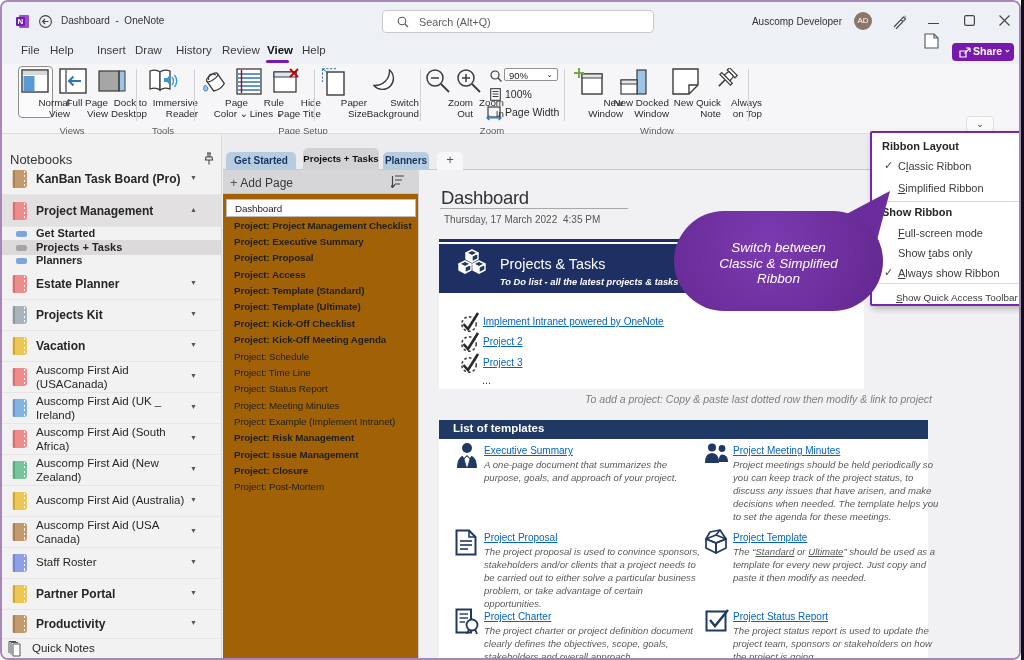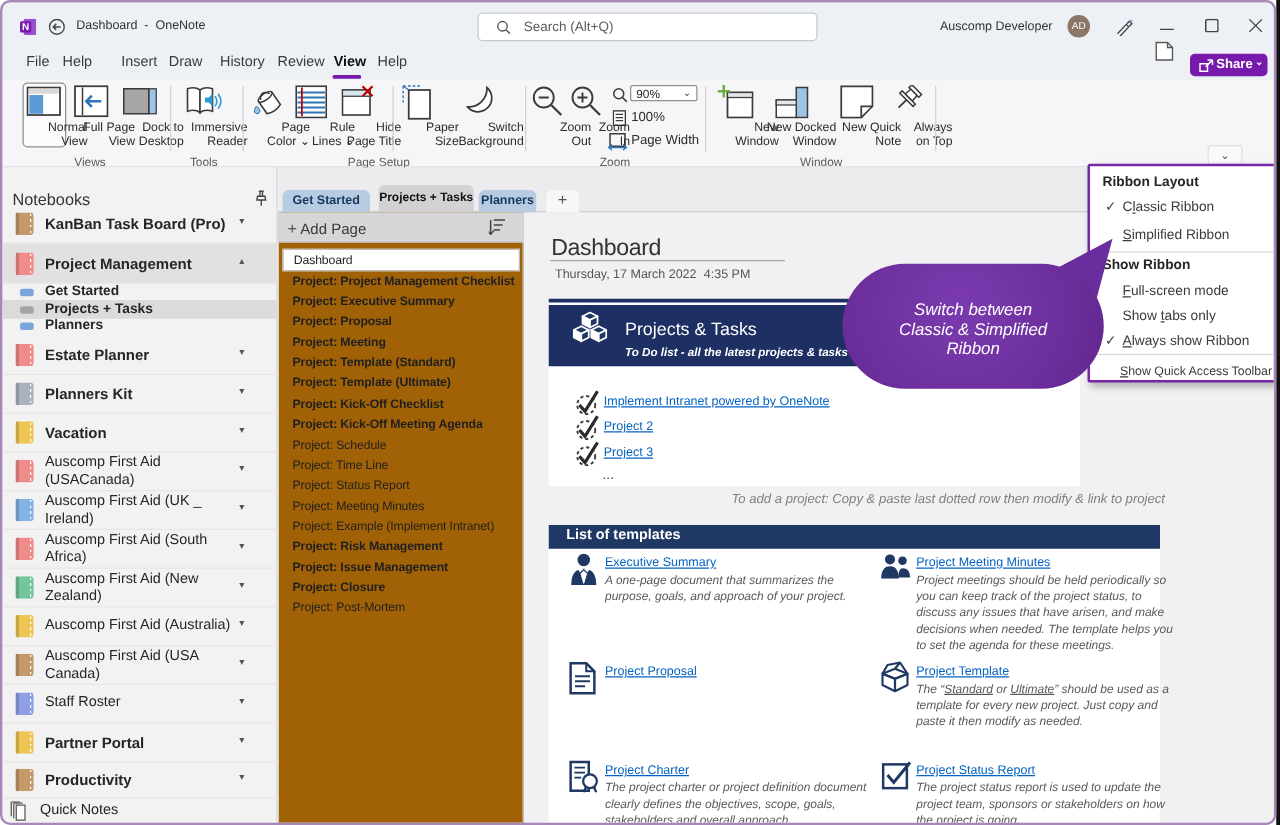--- a/index.html
+++ b/index.html
@@ -269,21 +269,21 @@
         <div class="subic" style="background:#7ba6dd"></div>
         <div class="subtxt">Planners</div>
       </div>
     <div class="nbrow" style="top:135px;height:31px">
         <div class="nbic" style="top:6px;background-color:#f08b8b"></div>
         <div class="nbtxt" style="top:8px;font-weight:bold;font-size:12px">Estate Planner</div>
         <div class="nbchev" style="top:10px">▼</div>
       </div>
     <div class="nbrow" style="top:166px;height:31px">
         <div class="nbic" style="top:6px;background-color:#a9b3bd"></div>
-        <div class="nbtxt" style="top:8px;font-weight:bold;font-size:12px">Planners Kit</div>
+        <div class="nbtxt" style="top:8px;font-weight:bold;font-size:12px">Projects Kit</div>
         <div class="nbchev" style="top:10px">▼</div>
       </div>
     <div class="nbrow" style="top:197px;height:31px">
         <div class="nbic" style="top:6px;background-color:#eec653"></div>
         <div class="nbtxt" style="top:8px;font-weight:bold;font-size:12px">Vacation</div>
         <div class="nbchev" style="top:10px">▼</div>
       </div>
     <div class="nbrow" style="top:228px;height:31px">
         <div class="nbic" style="top:6px;background-color:#f08b8b"></div>
         <div class="nbtxt" style="top:2px;line-height:13.5px">Auscomp First Aid<br>(USACanada)</div>
@@ -354,21 +354,21 @@
           </g>
           <path d="M-1 9.5 L1.5 12.5 L4 9.5" fill="none" stroke="#444" stroke-width="1.2"></path>
         </svg>
     </div>
     <div class="abs" style="left:3px;top:29px;width:190px;height:18px;background:#fff;border:1px solid #bdbbbd;">
         <span class="prow" style="left:8px;top:3px;">Dashboard</span>
       </div>
     <div class="prow" style="top:50px;font-weight:bold">Project: Project Management Checklist</div>
     <div class="prow" style="top:66px;font-weight:bold">Project: Executive Summary</div>
     <div class="prow" style="top:82px;font-weight:bold">Project: Proposal</div>
-    <div class="prow" style="top:99px;font-weight:bold">Project: Meeting</div>
+    <div class="prow" style="top:99px;font-weight:bold">Project: Access</div>
     <div class="prow" style="top:115px;font-weight:bold">Project: Template (Standard)</div>
     <div class="prow" style="top:131px;font-weight:bold">Project: Template (Ultimate)</div>
     <div class="prow" style="top:148px;font-weight:bold">Project: Kick-Off Checklist</div>
     <div class="prow" style="top:164px;font-weight:bold">Project: Kick-Off Meeting Agenda</div>
     <div class="prow" style="top:181px;">Project: Schedule</div>
     <div class="prow" style="top:197px;">Project: Time Line</div>
     <div class="prow" style="top:213px;">Project: Status Report</div>
     <div class="prow" style="top:230px;">Project: Meeting Minutes</div>
     <div class="prow" style="top:246px;">Project: Example (Implement Intranet)</div>
     <div class="prow" style="top:262px;font-weight:bold">Project: Risk Management</div>
@@ -438,20 +438,21 @@
     <svg class="abs" style="left:35px;top:359px" width="22" height="27" viewBox="0 0 22 27">
         <path d="M1.5 1.5 H14 L20.5 8 V25.5 H1.5 Z" fill="#fff" stroke="#1f3864" stroke-width="2"></path>
         <path d="M14 1.5 V8 H20.5" fill="none" stroke="#1f3864" stroke-width="1.6"></path>
         <g stroke="#1f3864" stroke-width="1.6">
           <line x1="5" y1="12" x2="17" y2="12"></line>
           <line x1="5" y1="16" x2="17" y2="16"></line>
           <line x1="5" y1="20" x2="13" y2="20"></line>
         </g>
       </svg>
     <a class="abs" style="left:64px;top:362px;font-size:10px;">Project Proposal</a>
+    <div class="desc" style="left:64px;top:375px;">The project proposal is used to convince sponsors,<br>stakeholders and/or clients that a project needs to<br>be carried out to either solve a particular business<br>problem, or take advantage of certain<br>opportunities.</div>
     <svg class="abs" style="left:284px;top:359px" width="24" height="25" viewBox="0 0 24 25">
         <g fill="none" stroke="#1f3864" stroke-width="1.7" stroke-linejoin="round">
           <path d="M12 6 L22 10 L12 14 L2 10 Z"></path>
           <path d="M2 10 V19 L12 24 V14 Z"></path>
           <path d="M22 10 V19 L12 24 V14 Z"></path>
           <path d="M2 10 L6 3 L16 1 L12 6 M16 1 L22 10"></path>
         </g>
       </svg>
     <a class="abs" style="left:313px;top:362px;font-size:10px;">Project Template</a>
     <div class="desc" style="left:313px;top:375px;">The “<u>Standard</u> or <u>Ultimate</u>” should be used as a<br>template for every new project. Just copy and<br>paste it then modify as needed.</div>

